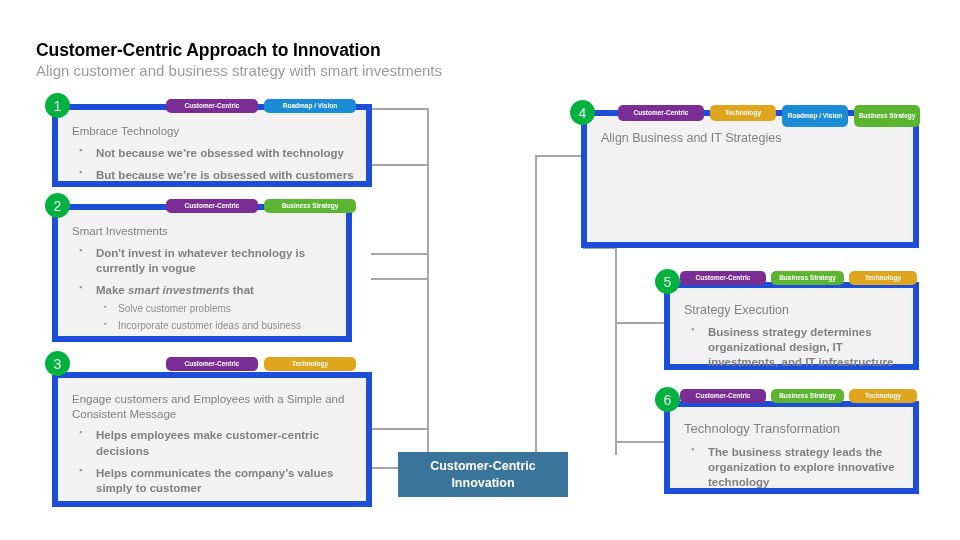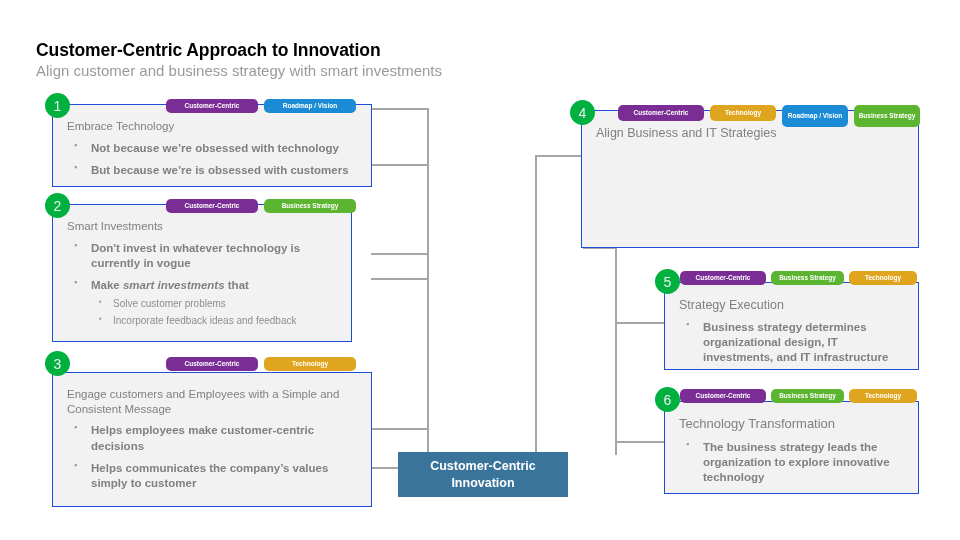--- a/index.html
+++ b/index.html
@@ -24,21 +24,21 @@
 
   
   .conn { position: absolute; background: #A6A6A6; z-index: 1; }
   .conn.v { width: 2px; }
   .conn.h { height: 2px; }
 
   
   .panel {
     position: absolute; z-index: 2;
     background: #F2F2F2;
-    border: 1px solid #1d4ed8;
+    border: 6px solid #1d4ed8;
     padding: 14px 10px 10px 14px;
   }
   .panel .head {
     font-size: 11.5px; color: #808080; line-height: 1.28;
     margin-bottom: 4px;
   }
   .bullets { list-style: none; }
   .bullets > li {
     position: relative;
     padding-left: 24px;
@@ -133,21 +133,21 @@
   <div class="tag" style="left:264px; top:99px; width:92px; height:14px; background:#1C8BD5;">Roadmap / Vision</div>
 
   <div class="panel" style="left:52px; top:204px; width:300px; height:138px;">
     <div class="head">Smart Investments</div>
     <ul class="bullets">
       <li>Don't  invest in whatever technology is currently in vogue</li>
       <li>
         <span>Make </span><span class="it">smart investments</span><span> that</span>
         <ul class="subbullets">
           <li>Solve customer problems</li>
-          <li>Incorporate feedback ideas and feedback</li>
+          <li>Incorporate customer ideas and business</li>
         </ul>
       </li>
     </ul>
   </div>
   <div class="badge" style="left:45px; top:193px;">2</div>
   <div class="tag" style="left:166px; top:199px; width:92px; height:14px; background:#7B2D96;">Customer-Centric</div>
   <div class="tag" style="left:264px; top:199px; width:92px; height:14px; background:#5CB531;">Business Strategy</div>
 
   <div class="panel" style="left:52px; top:372px; width:320px; height:135px;">
     <div class="head">Engage customers and Employees with a Simple and Consistent Message</div>

